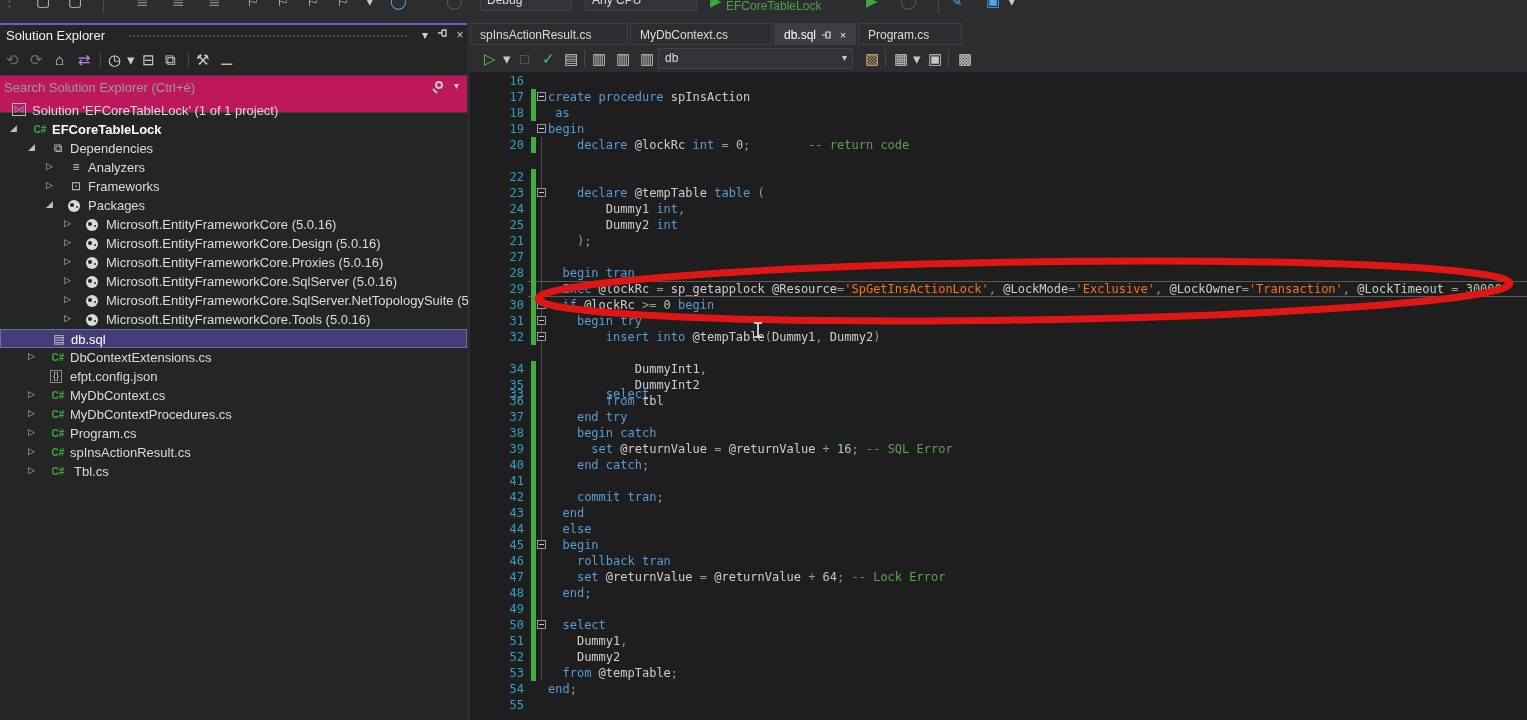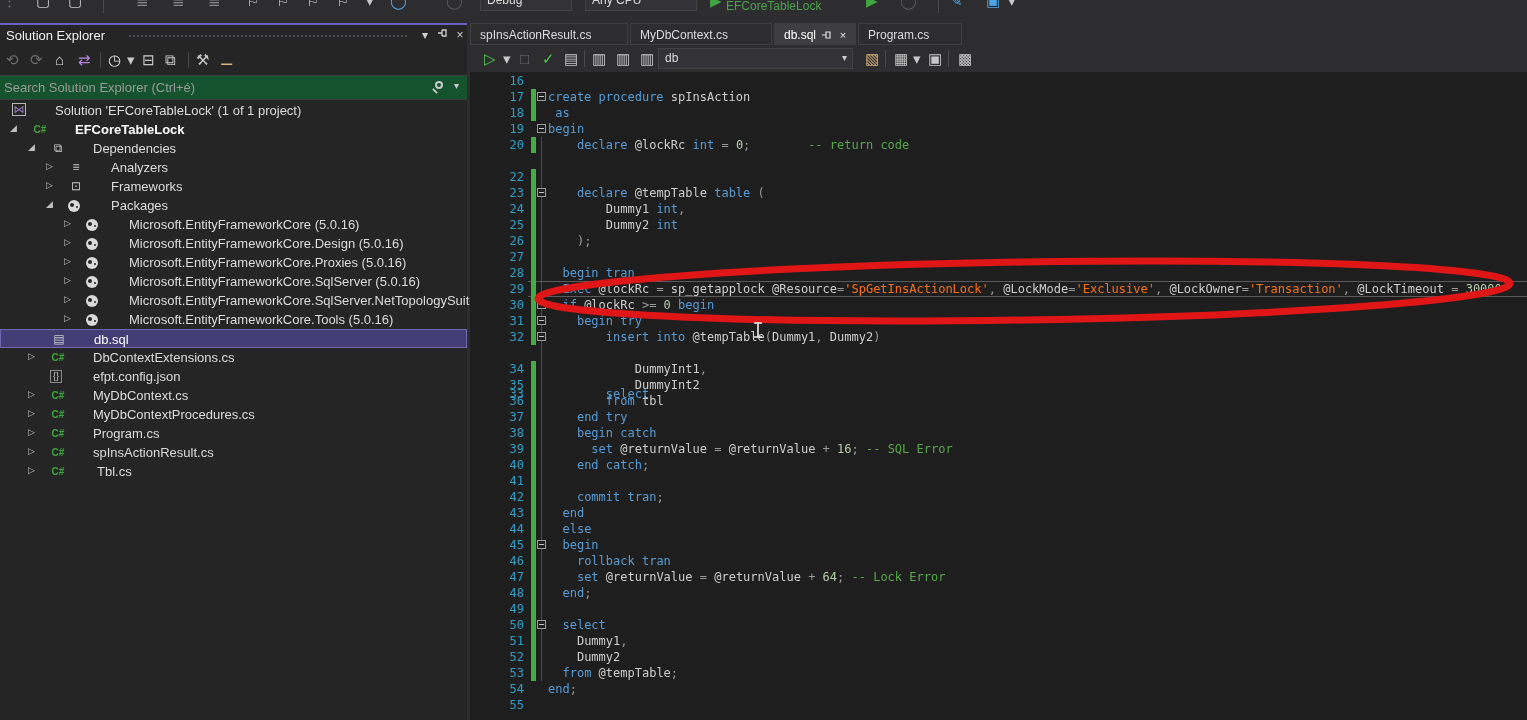--- a/index.html
+++ b/index.html
@@ -19,34 +19,34 @@
   #sx { position:absolute; left:0; top:23px; width:467px; height:697px; background:#252526; border-top:2px solid #6660C4; }
   #sx-head { position:relative; height:22px; }
   #sx-title { position:absolute; left:6px; top:3px; font-size:13px; color:#F1F1F1; }
   #sx-dots { position:absolute; left:128px; right:58px; top:9px; height:5px;
      background-image:radial-gradient(#4A4A50 1px, transparent 1px); background-size:4px 4px; }
   .sx-headicon { position:absolute; top:2px; width:16px; height:16px; color:#D0D0D0; font-size:12px;
      text-align:center; line-height:16px; }
   #sx-toolbar { position:relative; height:28px; }
   .sxt-icon { position:absolute; top:4px; font-size:15px; color:#C8C8C8; line-height:18px; }
   .sxt-sep { position:absolute; top:5px; width:1px; height:16px; background:#4A4A4E; }
-  #sx-search { position:relative; height:25px; background:#14532d; border-top:1px solid #3F3F46; border-bottom:1px solid #3F3F46; }
+  #sx-search { position:relative; height:38px; background:#be185d; border-top:1px solid #3F3F46; border-bottom:1px solid #3F3F46; }
   #sx-search input { position:absolute; left:4px; top:2px; width:410px; height:18px; background:transparent;
      border:none; outline:none; color:#B8B8B8; font-size:13px; font-family:"Liberation Sans",sans-serif; }
   #sx-search input::placeholder { color:#9A9A9A; }
   #sx-search .mag { position:absolute; right:24px; top:5px; width:8px; height:8px; border:2px solid #C8C8C8; border-radius:50%; }
   #sx-search .mag::after { content:""; position:absolute; left:-5px; top:7px; width:6px; height:2px;
      background:#C8C8C8; transform:rotate(45deg); }
   #sx-search .caret { position:absolute; right:8px; top:4px; color:#C8C8C8; font-size:10px; }
 
   #sx-tree { position:absolute; left:0; top:76px; right:0; bottom:0; }
   .trow { position:absolute; left:0; width:467px; height:19px; font-size:13px; color:#DCDCDC; }
   .trow.sel { background:#443D75; border:1px solid #6E68AC; color:#FFFFFF; }
   .trow .arr { position:absolute; top:3px; font-size:9px; color:#C0C0C0; }
-  .trow .lbl { position:absolute; top:2px; white-space:nowrap;margin-left:23px; }
+  .trow .lbl { position:absolute; top:2px; white-space:nowrap; }
   .trow.bold .lbl { font-weight:bold; color:#FFFFFF; }
   .tico { position:absolute; top:2px; width:16px; height:15px; font-size:12px; line-height:15px; text-align:center; color:#C8C8C8; }
   .tico.sln { width:14px; height:13px; border:1px solid #B8B8B8; color:#9B7CC4; font-size:11px; line-height:11px; }
   .tico.proj, .tico.cs { color:#3FA63F; font-size:10px; font-weight:bold; line-height:15px; }
   .tico.pkgball { width:12px; height:12px; border-radius:50%; background:#DADADA; top:4px; }
   .tico.pkgball::after { content:""; position:absolute; left:2px; top:3px; width:4px; height:4px;
       border-radius:50%; background:#252526; box-shadow:5px 2px 0 -1px #252526; }
   .tico.json { color:#C8C8C8; font-size:9px; border:1px solid #8A8A8A; width:12px; height:13px; line-height:11px; top:3px; }
 
   
@@ -323,21 +323,21 @@
           <div class="num">24</div>
           <div class="chg"></div>
           <div class="txt"><span class="t">        </span><span class="i">Dummy1</span><span class="k"> int</span><span class="o">,</span></div>
         </div>
         <div class="crow" style="top: 145px;">
           <div class="num">25</div>
           <div class="chg"></div>
           <div class="txt"><span class="t">        </span><span class="i">Dummy2</span><span class="k"> int</span></div>
         </div>
         <div class="crow" style="top: 161px;">
-          <div class="num">26</div>
+          <div class="num">21</div>
           <div class="chg"></div>
           <div class="txt"><span class="t">    </span><span class="o">);</span></div>
         </div>
         <div class="crow" style="top: 177px;">
           <div class="num">27</div>
           <div class="chg"></div>
           <div class="txt"></div>
         </div>
         <div class="crow" style="top: 193px;">
           <div class="num">28</div>

